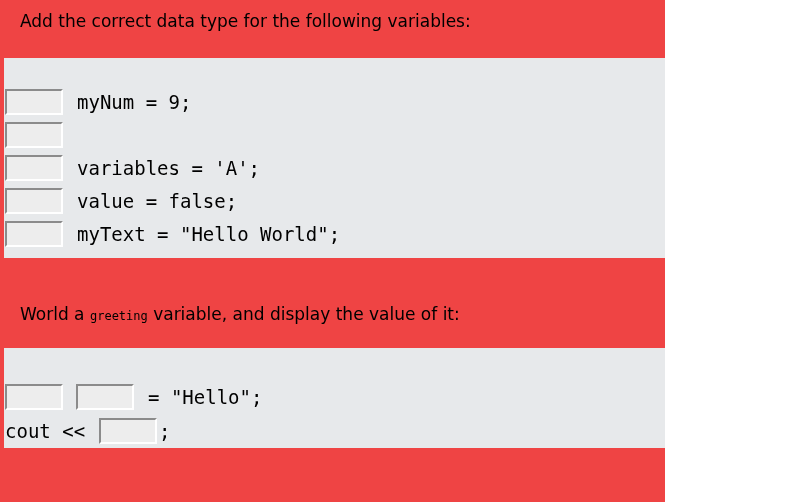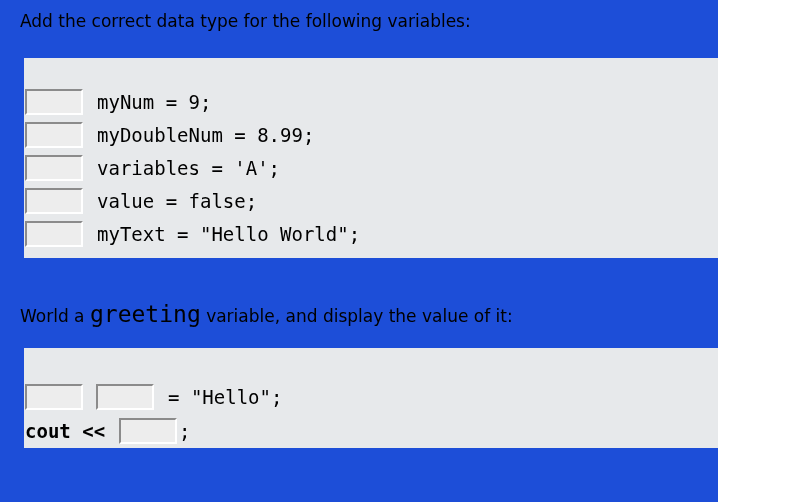--- a/index.html
+++ b/index.html
@@ -1,33 +1,33 @@
 <!DOCTYPE html>
 <html><head>
 <meta charset="utf-8">
 <style>
   html,body { margin:0; padding:0; background:#ffffff; }
   .page {
-    position:relative; width:718px; height:502px;
-    background:#1d4ed8; overflow:hidden;
+    position:relative; width:665px; height:502px;
+    background:#ef4444; overflow:hidden;
     font-family:"DejaVu Sans", sans-serif; color:#000000;
   }
   .instruction {
     position:absolute; left:20px; margin:0;
     font-size:17px; line-height:24px; color:#000000;
     font-family:"DejaVu Sans", sans-serif;
   }
   .instruction.one { top:9px; }
   .instruction.two { top:302px; }
   .code-inline {
     font-family:"DejaVu Sans Mono", monospace;
-    font-size:23px;
+    font-size:12px;
   }
   .codebox {
-    position:absolute; left:24px; width:765px;
+    position:absolute; left:4px; width:765px;
     background:#e7e9eb; box-sizing:border-box;
   }
   .box1 { top:58px; height:200px; padding:27px 0 0 1px; }
   .box2 { top:348px; height:100px; padding:32px 0 0 1px; }
   .line { display:flex; align-items:center; height:33px; }
   .box2 .line { height:34px; }
   .code {
     font-family:"DejaVu Sans Mono", monospace;
     font-size:19px; color:#000000; white-space:pre;
   }
@@ -36,38 +36,37 @@
     width:58px; height:26px; box-sizing:border-box;
     background:#ededed;
     border:2px solid;
     border-color:#8b8b8b #ffffff #ffffff #8b8b8b;
     padding:0 4px; margin:0;
     font-family:"DejaVu Sans Mono", monospace; font-size:16px; color:#000000;
     outline:none; flex:0 0 auto;
   }
   .l1 .answer + .answer { margin-left:13px; }
   .l1 .code { margin-left:14px; }
-  .l2 .code.prefix { margin-right:14px;font-weight:bold; }
+  .l2 .code.prefix { margin-right:14px; }
   .l2 .code.suffix { margin-left:2px; }
 </style>
 </head>
 <body>
 
 <div class="page">
 
   <p class="instruction one">Add the correct data type for the following variables:</p>
 
   <div class="codebox box1">
     <div class="line">
       <input class="answer" type="text" value="" style="">
       <span class="code">myNum = 9;</span>
     </div>
     <div class="line">
       <input class="answer" type="text" value="" style="">
-      <span class="code">myDoubleNum = 8.99;</span>
     </div>
     <div class="line">
       <input class="answer" type="text" value="" style="">
       <span class="code">variables = 'A';</span>
     </div>
     <div class="line">
       <input class="answer" type="text" value="" style="">
       <span class="code">value = false;</span>
     </div>
     <div class="line">

